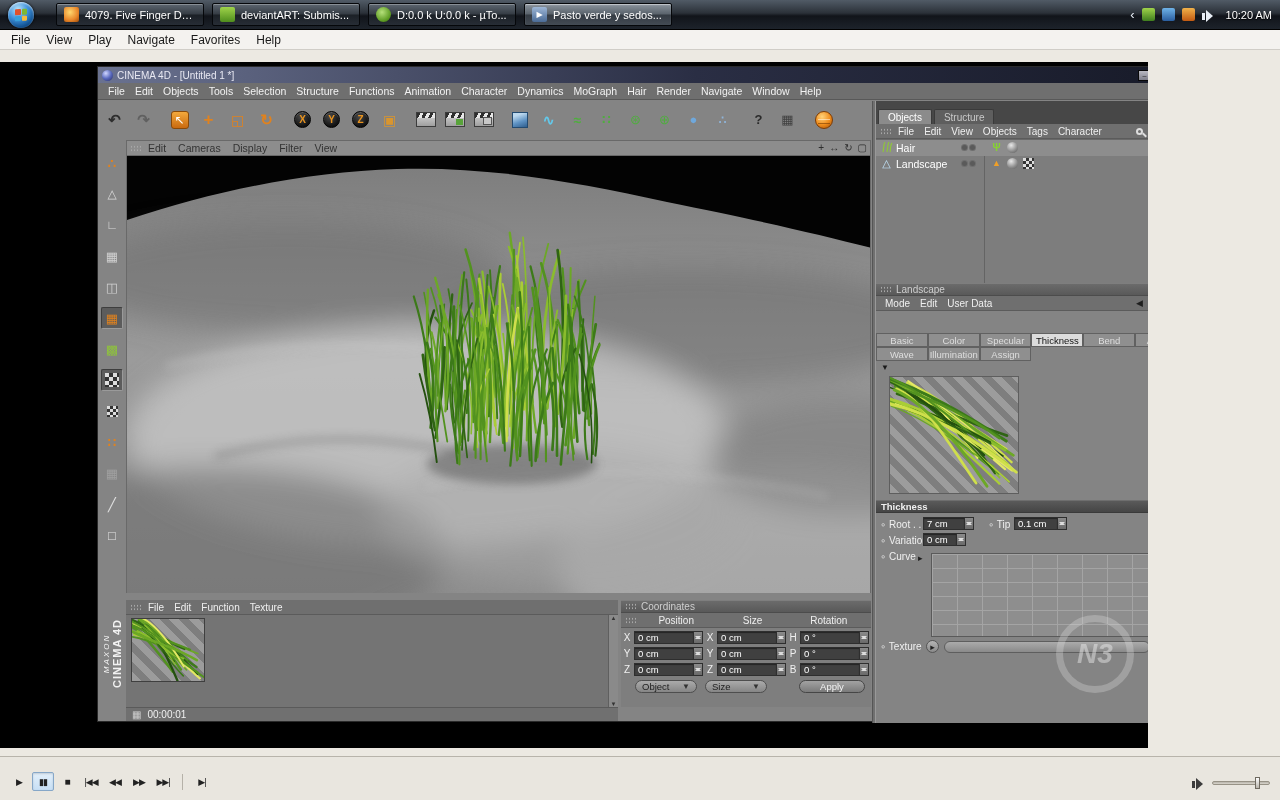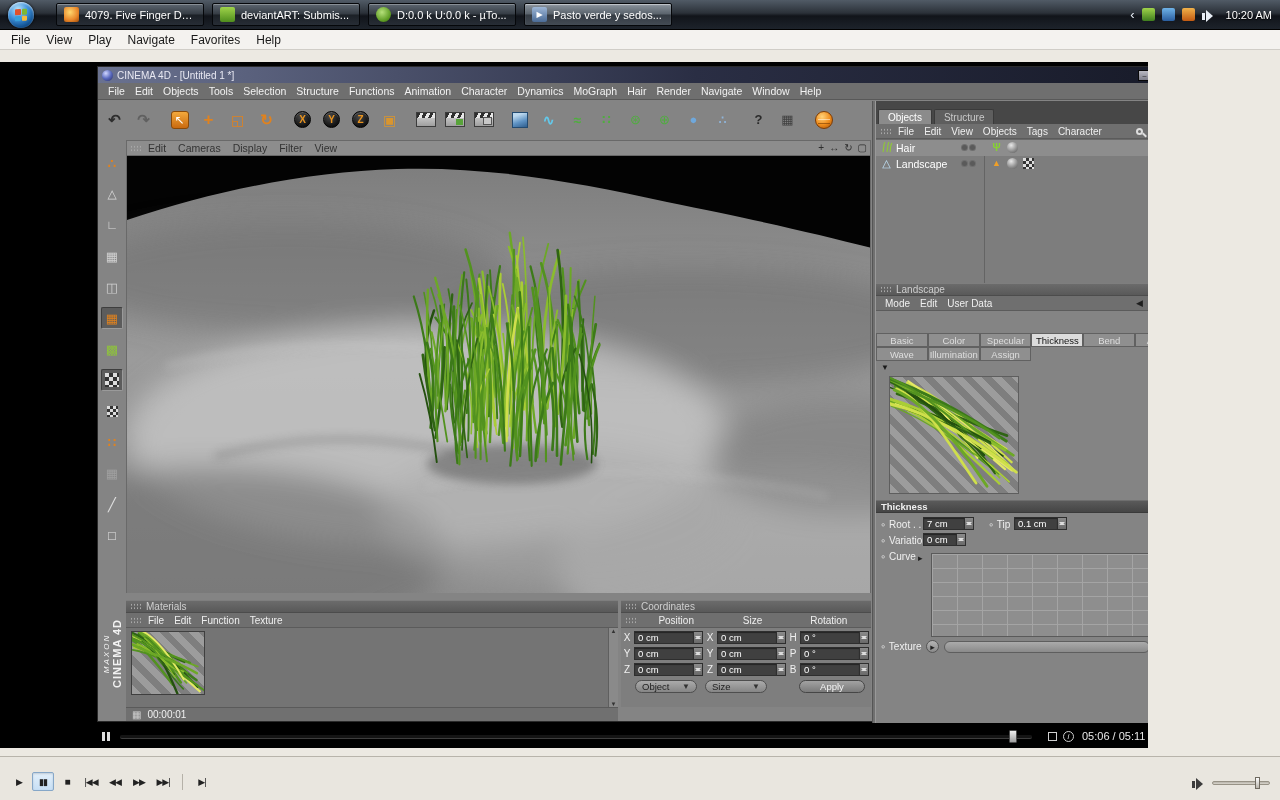--- a/index.html
+++ b/index.html
@@ -667,24 +667,20 @@
                 <path d="M330.4,307.1 Q323.1,250.3 342.1,203.9" stroke="#3c7a19" stroke-width="2.2" fill="none"></path>
                 <path d="M332.4,308.3 Q331.4,267.7 338.0,234.5" stroke="#52921f" stroke-width="2.2" fill="none"></path>
                 <path d="M433.8,308.4 Q439.7,243.2 443.1,189.8" stroke="#3c7a19" stroke-width="2.6" fill="none"></path>
                 <path d="M383.3,309.6 Q391.9,231.4 379.8,167.4" stroke="#3c7a19" stroke-width="2.3" fill="none"></path>
                 <path d="M404.7,309.9 Q402.6,233.5 401.9,170.9" stroke="#3c7a19" stroke-width="2.1" fill="none"></path>
               </g>
           </svg>
         </div>
 
         <div class="materials">
-          <div class="phead">
-            <span class="handle"></span>
-            <span>Materials</span>
-          </div>
           <div class="pmenu">
             <span class="handle"></span>
             <div id="mat-menus" style="display:flex">
                 <span class="pmi">File</span>
                 <span class="pmi">Edit</span>
                 <span class="pmi">Function</span>
                 <span class="pmi">Texture</span>
               </div>
           </div>
           <div class="mat-body">
@@ -995,35 +991,24 @@
           </span>
           <span class="plbl" style="position:absolute;left:4px;top:450px">Curve</span>
           <span class="caret-r" style="position:absolute;left:42px;top:450px"></span>
           <div class="curvegrid"></div>
 
           <span class="plbl" style="position:absolute;left:4px;top:540px">Texture</span>
           <span class="texbtn caret-r"></span>
           <div class="texbar"></div>
           <div class="texend"></div>
 
+          <div class="wm">N3</div>
         </div>
       </div>
 
-      <div class="swf-seek">
-        <span class="pauseb">
-            <i></i>
-            <i></i>
-          </span>
-        <div class="groove">
-          <div class="gthumb"></div>
-        </div>
-        <span class="fsic"></span>
-        <span class="infic"></span>
-        <span class="ptime">05:06 / 05:11</span>
-      </div>
     </div>
 
     <div class="mpc-toolbar">
       <div id="pc-controls">
           <div class="pbtn">▶</div>
           <div class="pbtn pressed">▮▮</div>
           <div class="pbtn" style="font-size: 10px;">■</div>
           <div class="pbtn">|◀◀</div>
           <div class="pbtn">◀◀</div>
           <div class="pbtn">▶▶</div>

